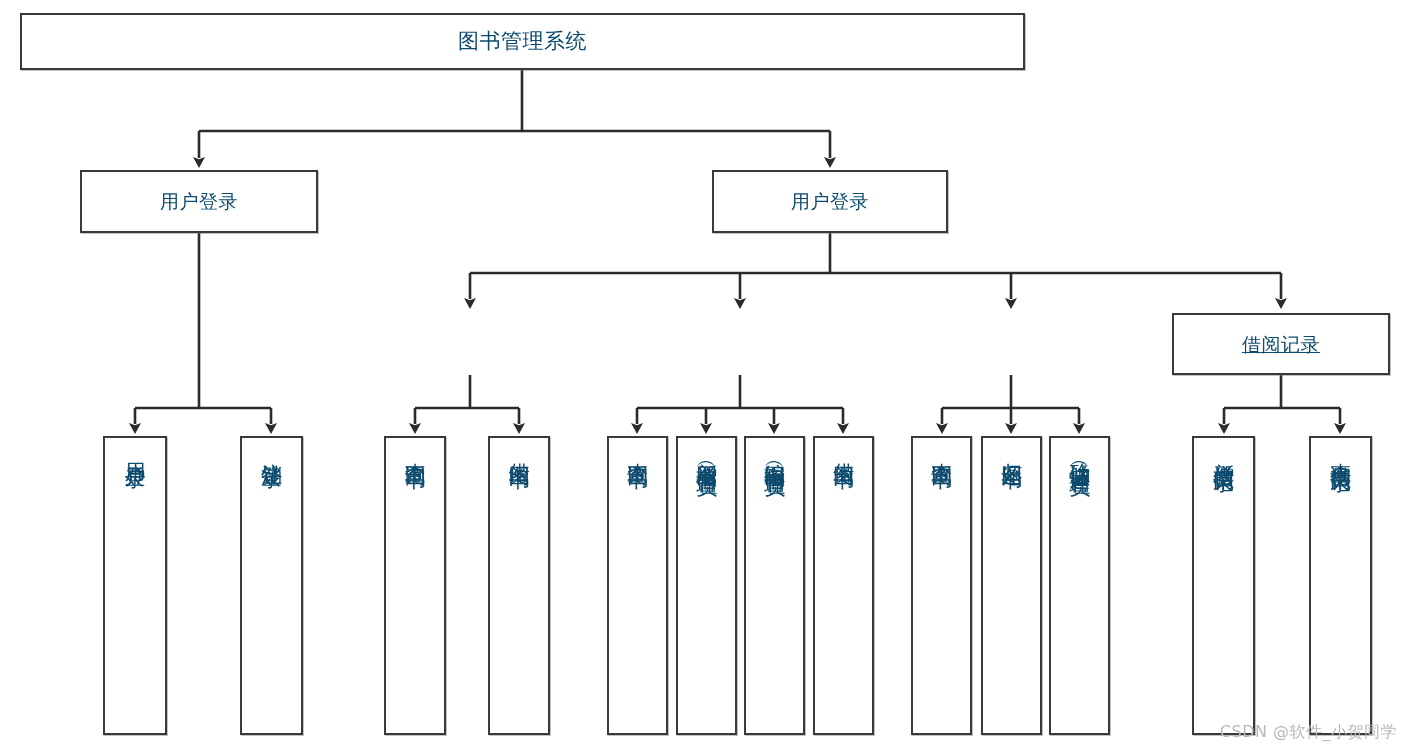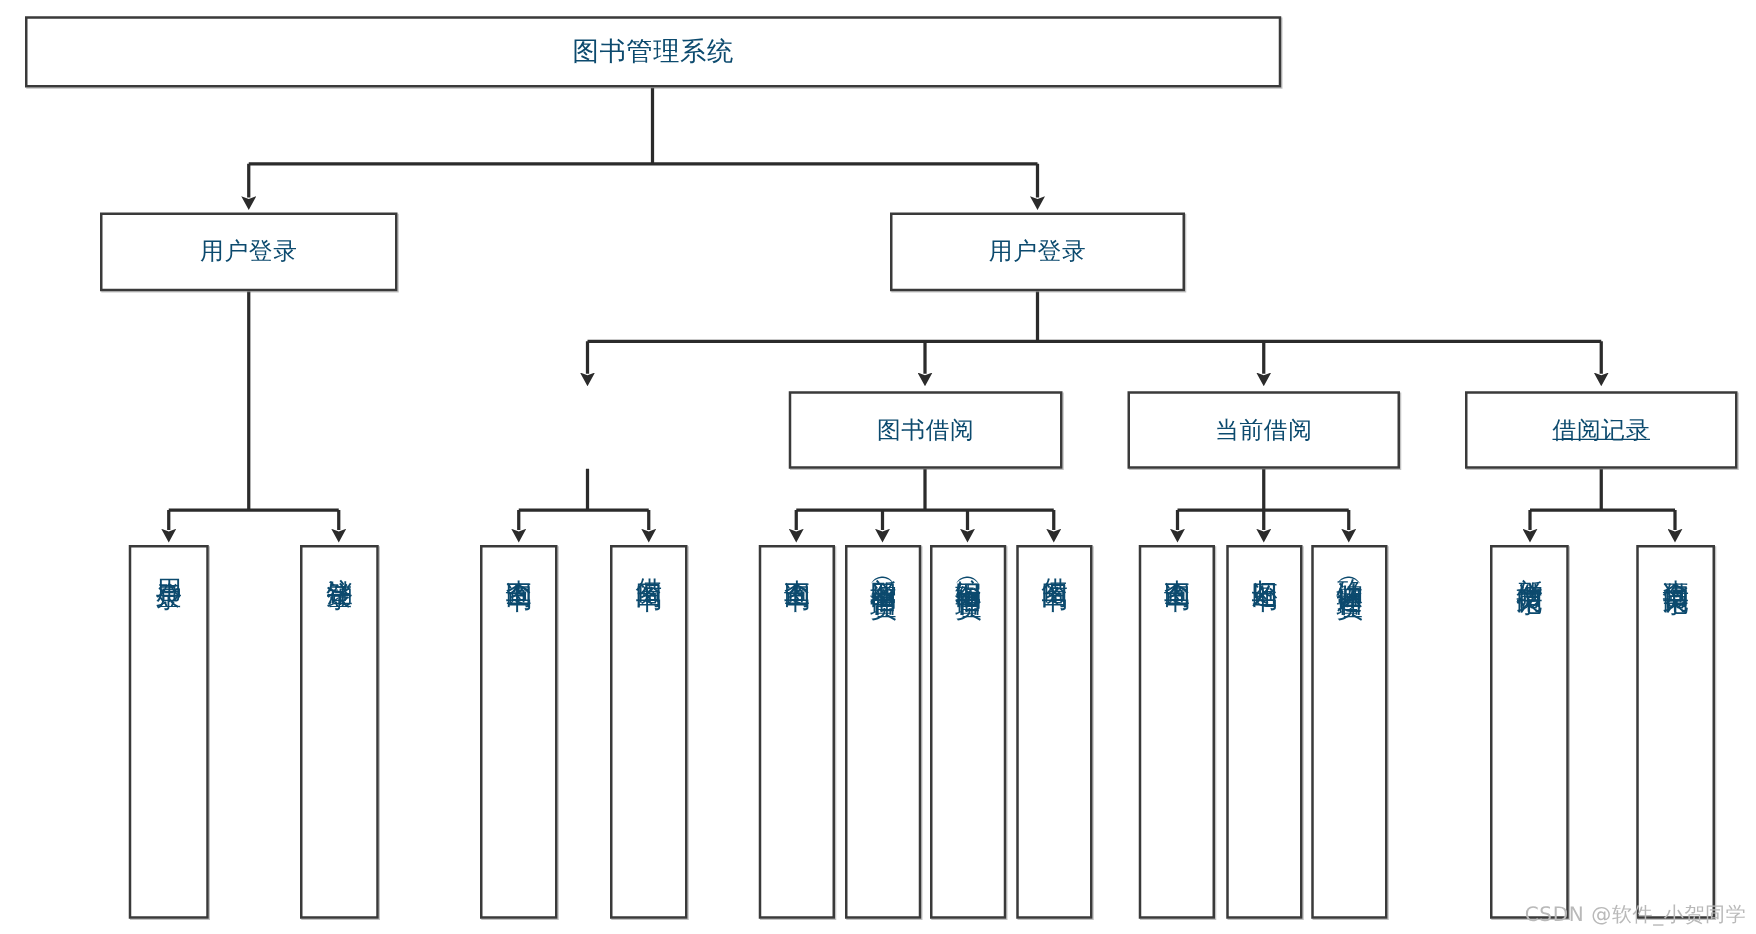--- a/index.html
+++ b/index.html
@@ -134,27 +134,21 @@
 
   <div class="node h" style="left:80px;top:170px;width:238px;height:63px;">
     <span class="label">用户登录</span>
   </div>
 
   <div class="node h" style="left:712px;top:170px;width:236px;height:63px;">
     <span class="label">用户登录</span>
   </div>
 
 
-  <div class="node h" style="left:631px;top:313px;width:219px;height:62px;">
-    <span class="label">图书借阅</span>
-  </div>
 
-  <div class="node h" style="left:902px;top:313px;width:218px;height:62px;">
-    <span class="label">当前借阅</span>
-  </div>
 
   <div class="node h" style="left:1172px;top:313px;width:218px;height:62px;text-decoration:underline;">
     <span class="label">借阅记录</span>
   </div>
 
   <div class="node leaf" style="left:103px;top:436px;width:64px;height:299px;">
     <span class="label">用户登录</span>
   </div>
   <div class="node leaf" style="left:240px;top:436px;width:63px;height:299px;">
     <span class="label">注销登录</span>

